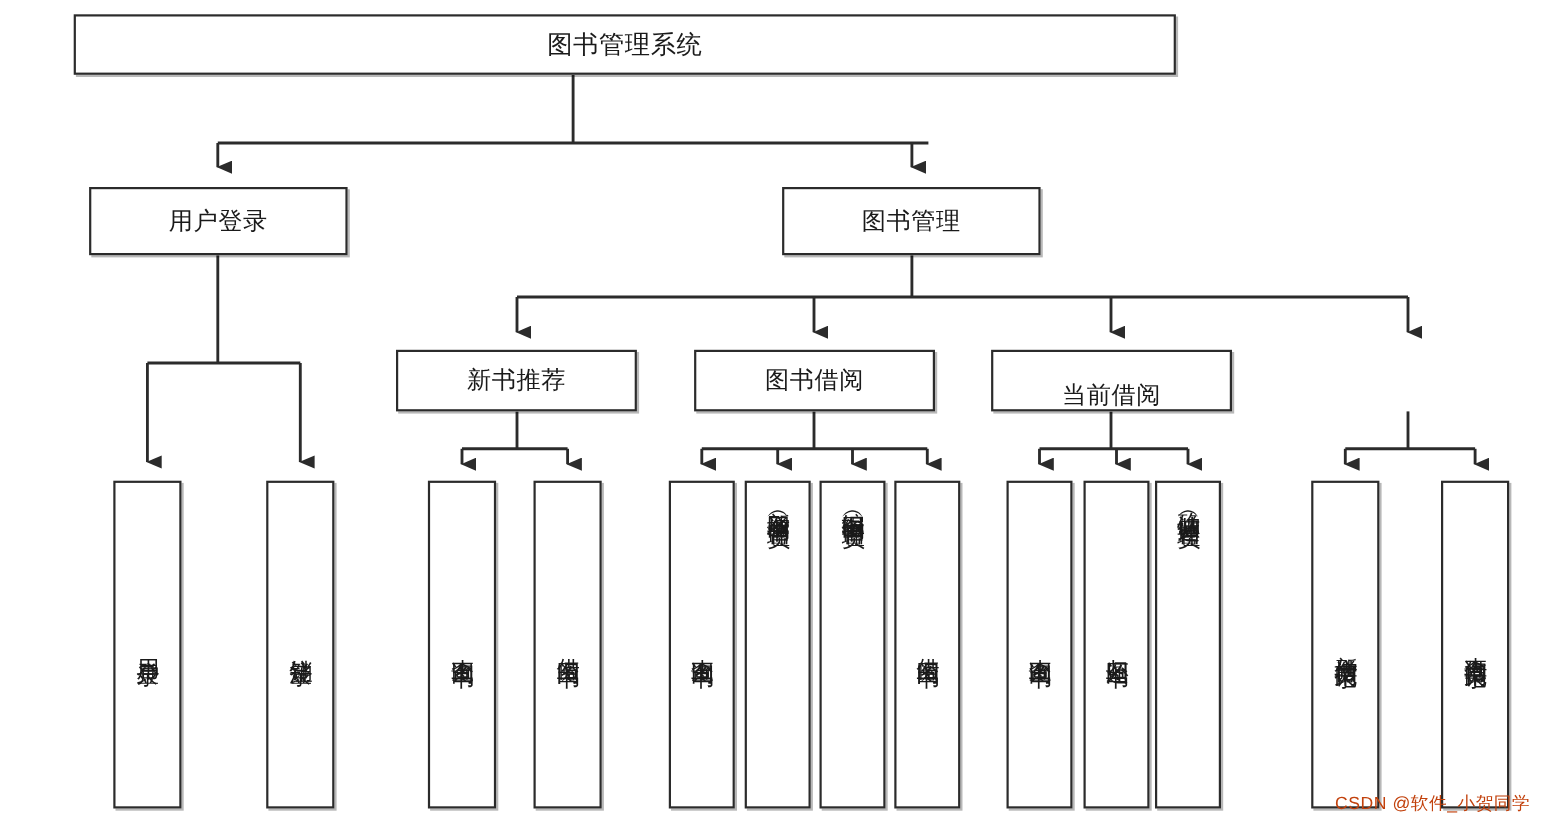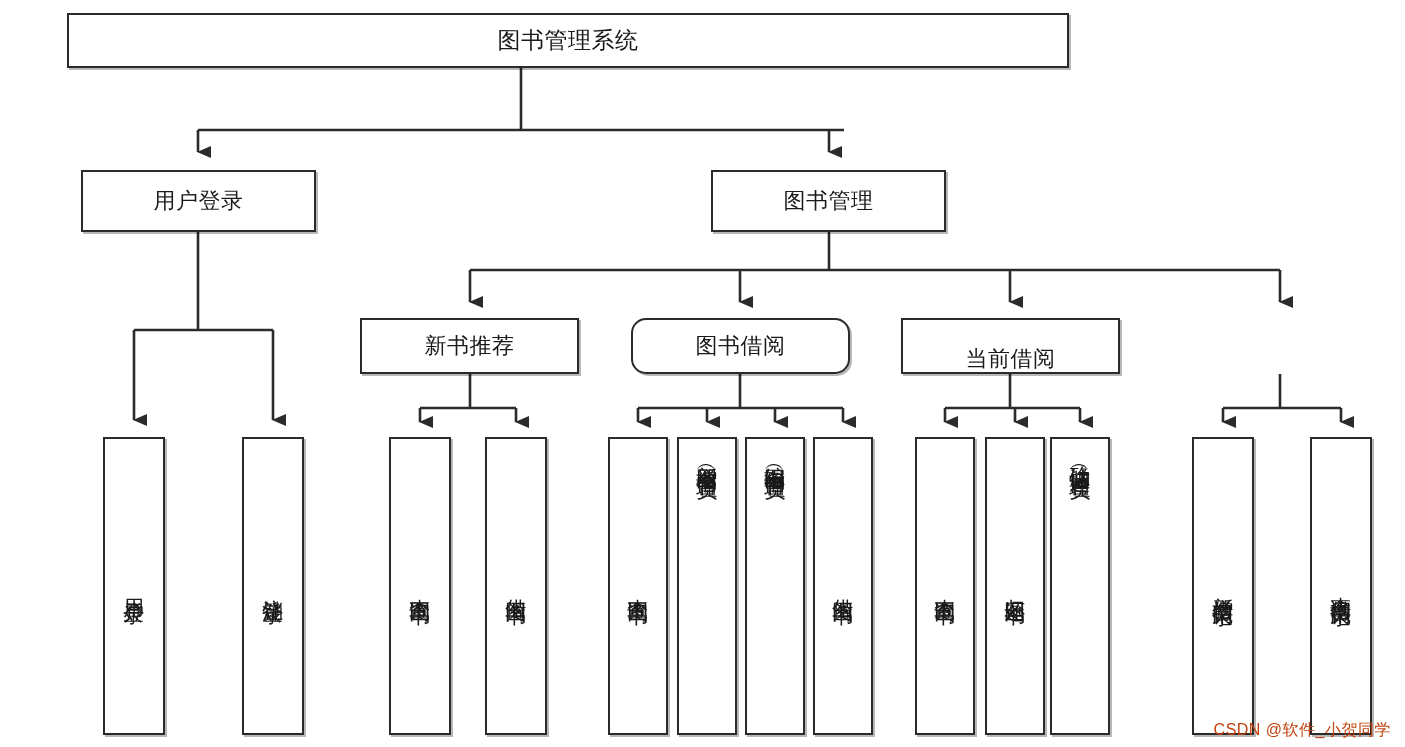--- a/index.html
+++ b/index.html
@@ -134,21 +134,21 @@
   <div class="node h-node" style="left:81px;top:170px;width:235px;height:62px;">
     <span class="lbl">用户登录</span>
   </div>
   <div class="node h-node" style="left:711px;top:170px;width:235px;height:62px;">
     <span class="lbl">图书管理</span>
   </div>
 
   <div class="node h-node" style="left:360px;top:318px;width:219px;height:56px;">
     <span class="lbl">新书推荐</span>
   </div>
-  <div class="node h-node" style="left:631px;top:318px;width:219px;height:56px;border-radius:15px;">
+  <div class="node h-node" style="left:631px;top:318px;width:219px;height:56px;">
     <span class="lbl">图书借阅</span>
   </div>
   <div class="node h-node" style="left:901px;top:318px;width:219px;height:56px;align-items:flex-end;">
     <span class="lbl">当前借阅</span>
   </div>
 
   <div class="node v-node center" style="left:103px;top:437px;width:62px;height:298px;">
     <span class="lbl">用户登录</span>
   </div>
   <div class="node v-node center" style="left:242px;top:437px;width:62px;height:298px;">

